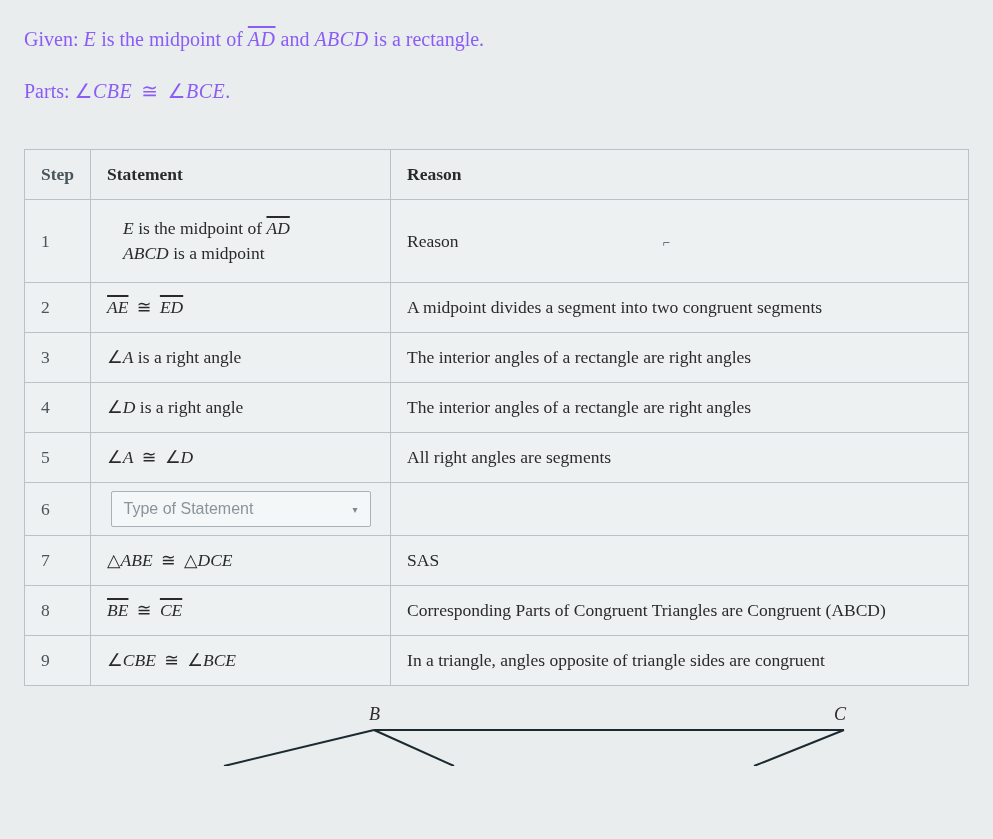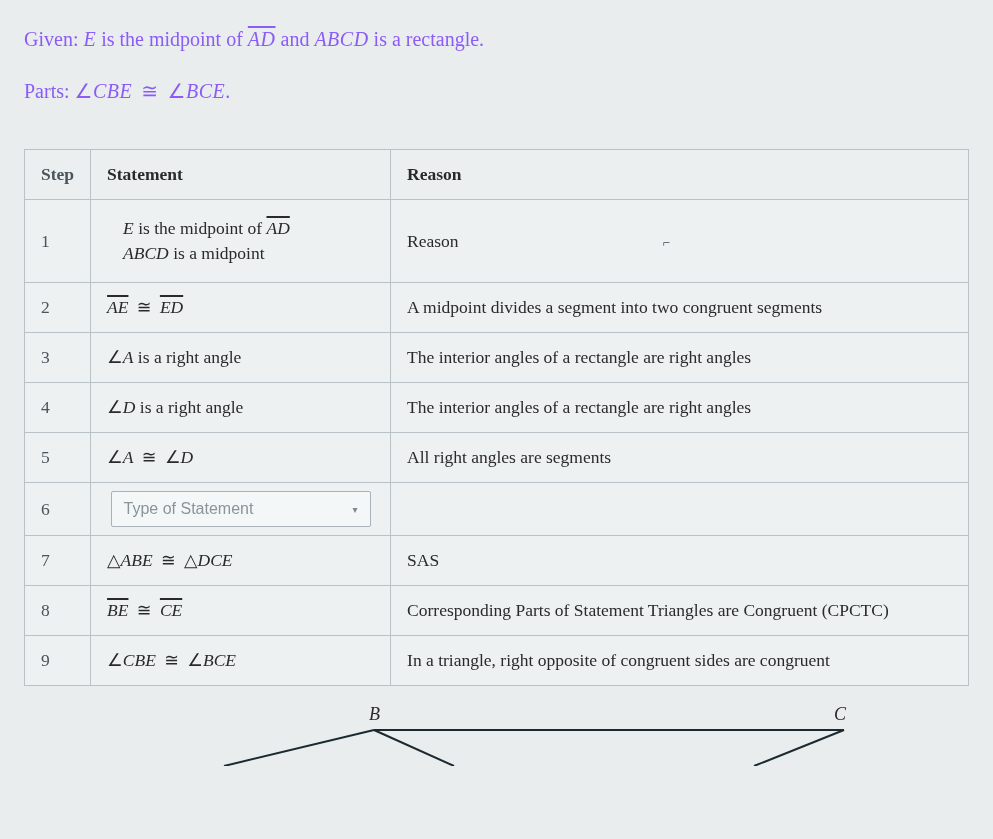--- a/index.html
+++ b/index.html
@@ -185,31 +185,31 @@
     <td class="reason-col">SAS</td>
   </tr>
 
   <tr>
     <td class="step-col">8</td>
     <td class="stmt-col">
       <span class="math overline">BE</span>
       <span class="math cong"></span>
       <span class="math overline">CE</span>
     </td>
-    <td class="reason-col">Corresponding Parts of Statement Triangles are Congruent (CPCTC)</td>
+    <td class="reason-col">Corresponding Parts of Congruent Triangles are Congruent (ABCD)</td>
   </tr>
 
   <tr>
     <td class="step-col">9</td>
     <td class="stmt-col">
       <span class="math"><span class="angle"></span><span>CBE</span></span>
       <span class="math cong"></span>
       <span class="math"><span class="angle"></span><span>BCE</span></span>
     </td>
-    <td class="reason-col">In a triangle, right opposite of congruent sides are congruent</td>
+    <td class="reason-col">In a triangle, angles opposite of triangle sides are congruent</td>
   </tr>
 </tbody>
   </table>
 
 <div class="figure">
   <span class="BLabel">B</span>
   <span class="CLabel">C</span>
   <svg width="700" height="40">
     <line x1="180" y1="4" x2="650" y2="4" stroke="#1b2a30" stroke-width="2"></line>
     <line x1="180" y1="4" x2="260" y2="40" stroke="#1b2a30" stroke-width="2"></line>

